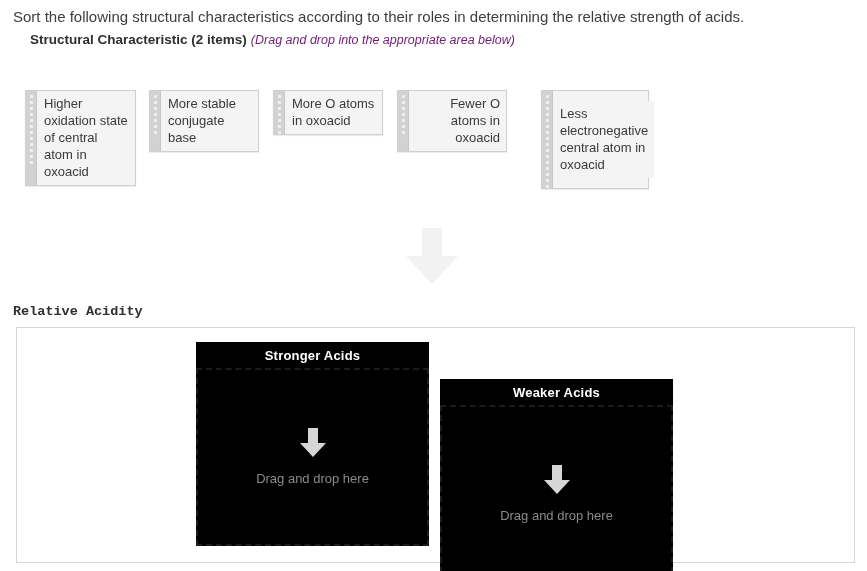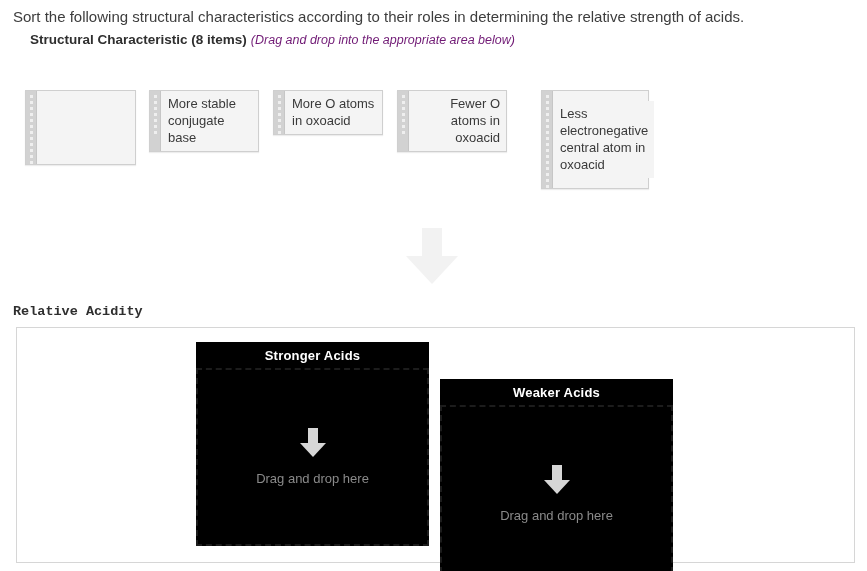--- a/index.html
+++ b/index.html
@@ -197,40 +197,41 @@
     font-size: 13px;
     color: #8a8a8a;
   }
 </style>
 </head>
 <body>
 
 <div id="prompt-line">Sort the following structural characteristics according to their roles in determining the relative strength of acids.</div>
 
 <div id="bank-header">
-  <span class="bank-title">Structural Characteristic (8 items)</span><span class="bank-hint">(Drag and drop into the appropriate area below)</span>
+  <span class="bank-title">Structural Characteristic (2 items)</span><span class="bank-hint">(Drag and drop into the appropriate area below)</span>
 </div>
 
 <div id="item-bank">
 
   <div class="tile" style="left:0px; width:111px;">
     <span class="tile-handle">
       <i></i>
         <i></i>
         <i></i>
         <i></i>
         <i></i>
         <i></i>
         <i></i>
         <i></i>
         <i></i>
         <i></i>
         <i></i>
         <i></i>
     </span>
+    <span class="tile-label">Higher oxidation state of central atom in oxoacid</span>
   </div>
 
   <div class="tile" style="left:248px; width:110px;">
     <span class="tile-handle">
       <i></i>
         <i></i>
         <i></i>
         <i></i>
         <i></i>
         <i></i>

